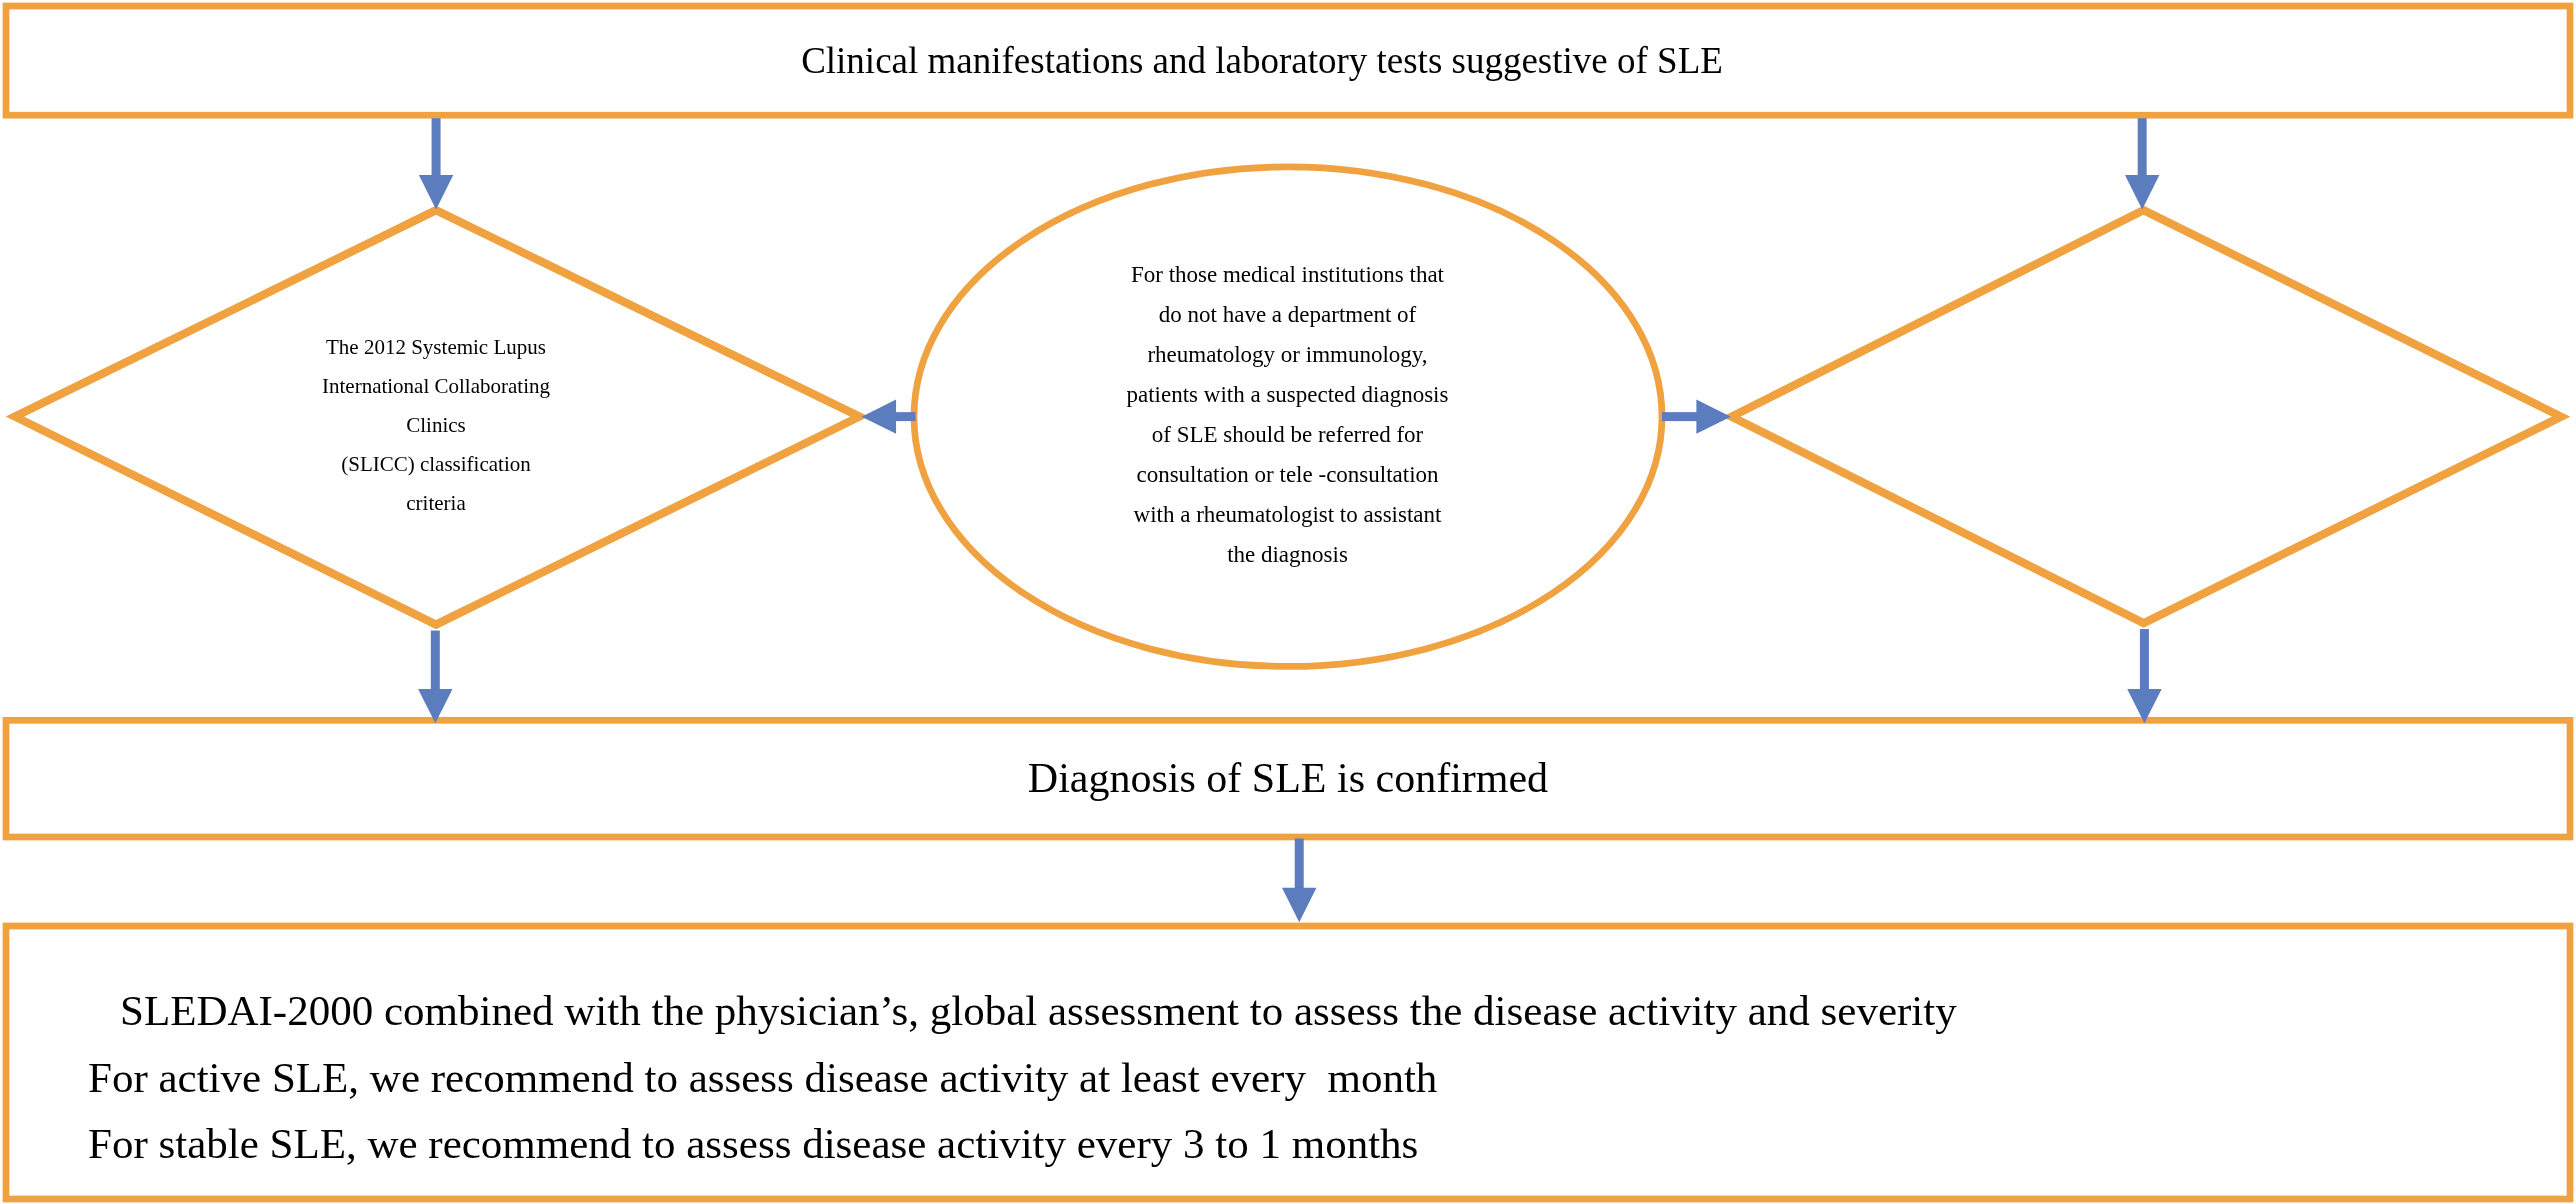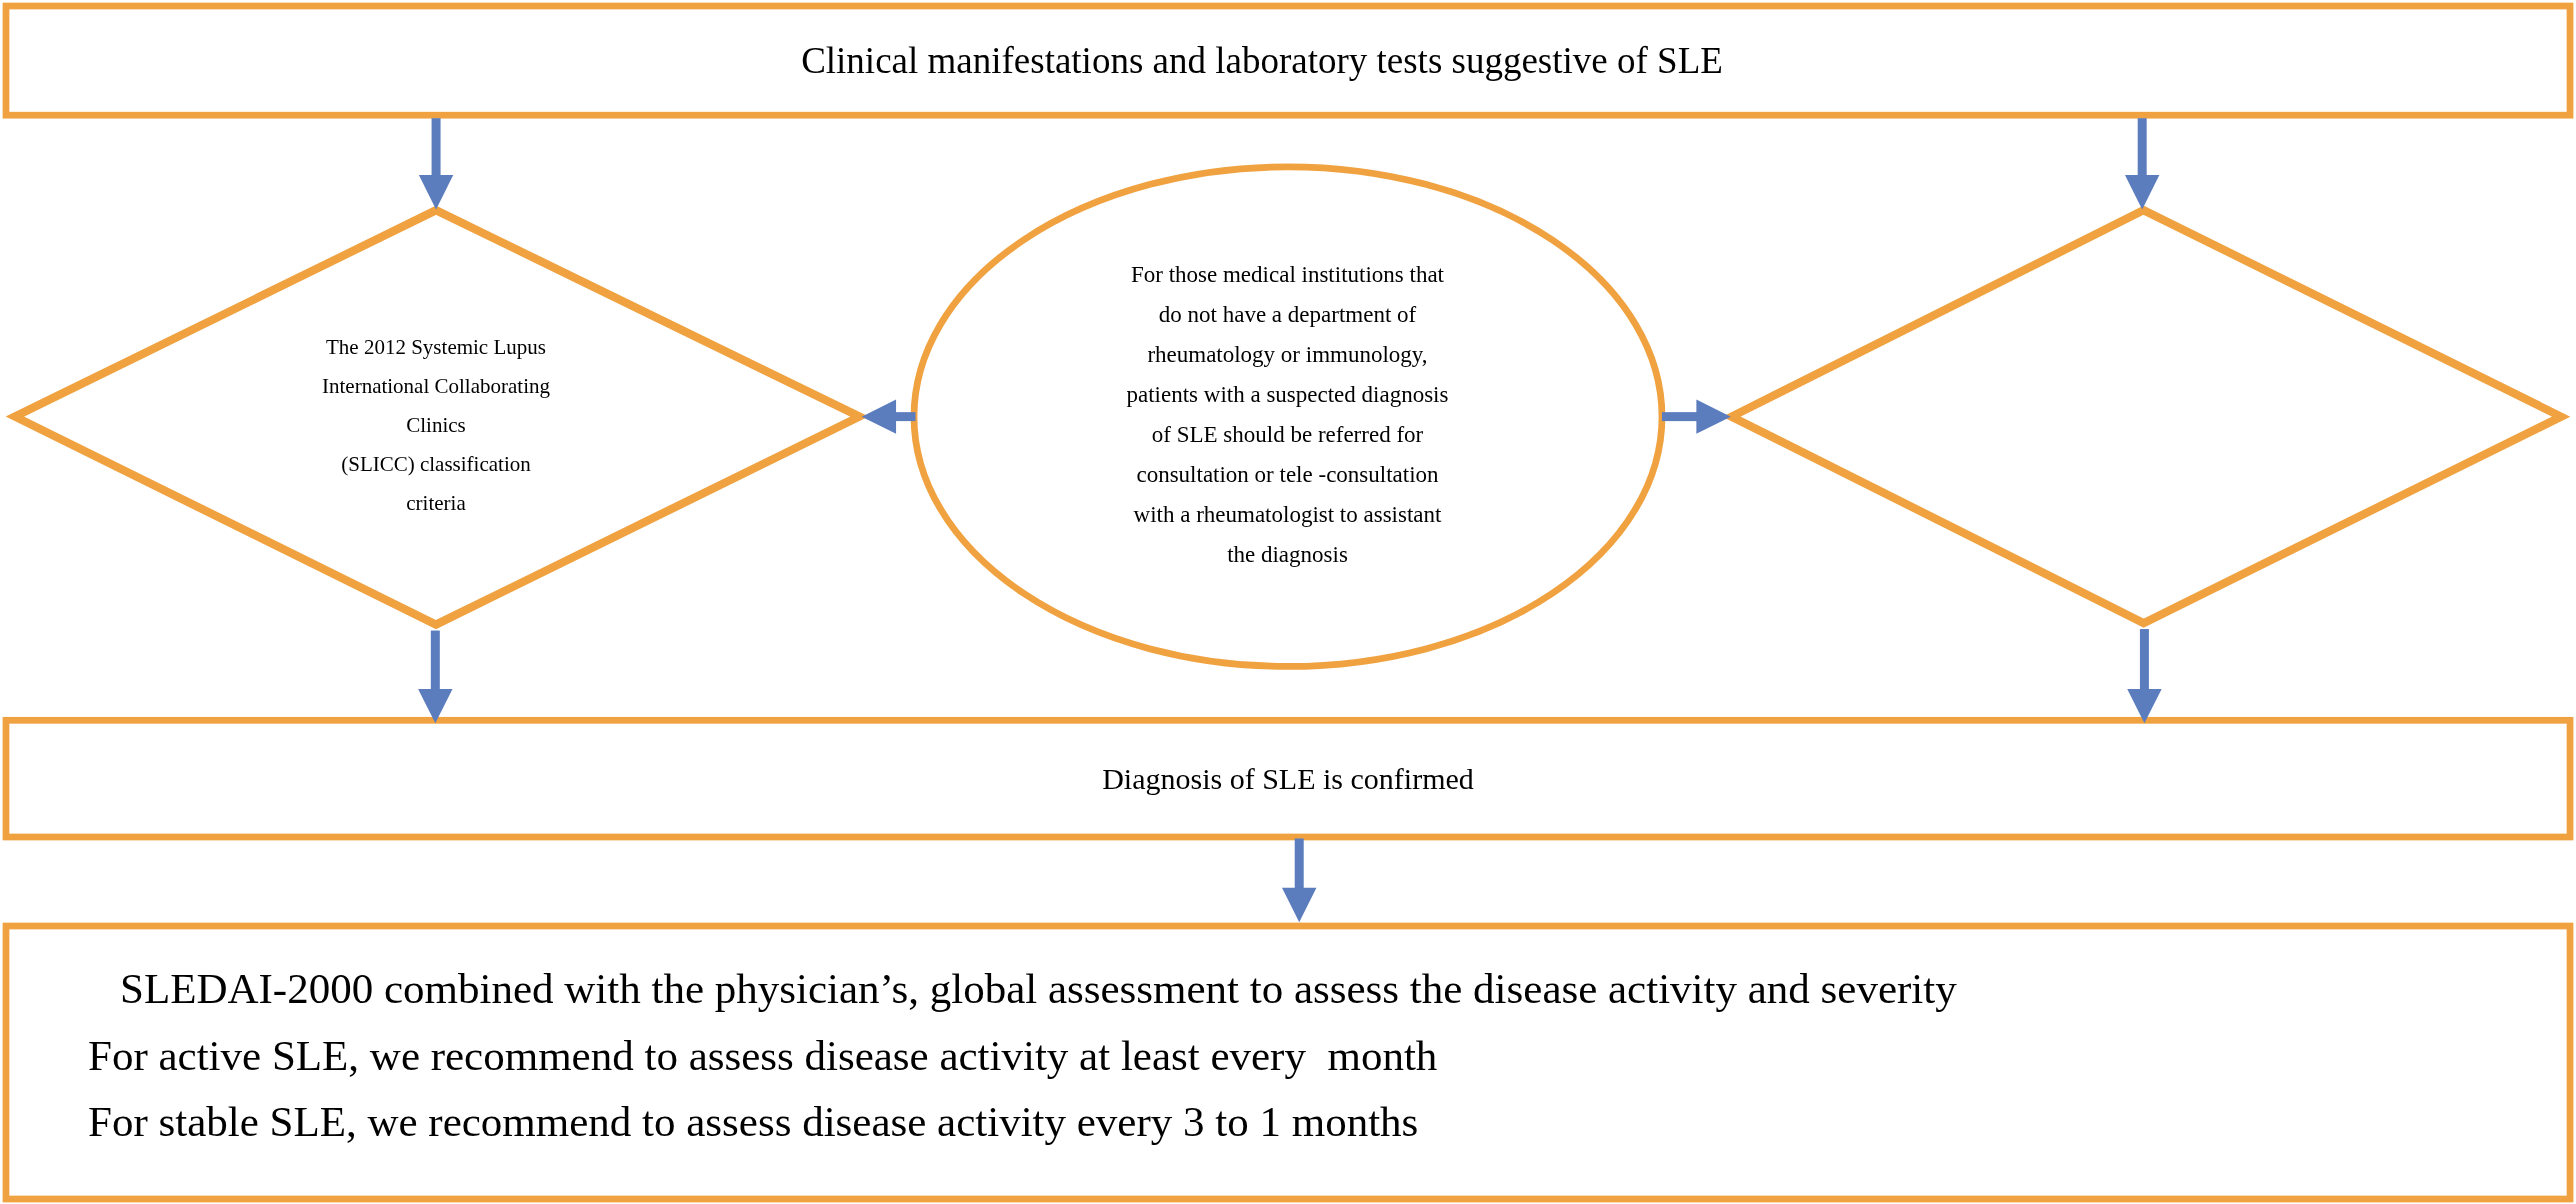--- a/index.html
+++ b/index.html
@@ -56,28 +56,28 @@
     top: 311px;
     width: 583px;
     font-size: 27px;
     line-height: 35px;
   }
   .diagnosis-label {
     left: 0;
     top: 720px;
     width: 2576px;
     height: 117px;
-    font-size: 30px;
+    font-size: 42px;
     line-height: 117px;
     text-align: center;
   }
   .assessment-block {
     position: absolute;
     left: 0;
-    top: 910px;
+    top: 932px;
     width: 2275px;
     height: 273px;
     padding-top: 54px;
     box-sizing: border-box;
   }
   .assessment-line {
     position: relative;
     white-space: pre-wrap;
     font-size: 43px;
     line-height: 50px;

